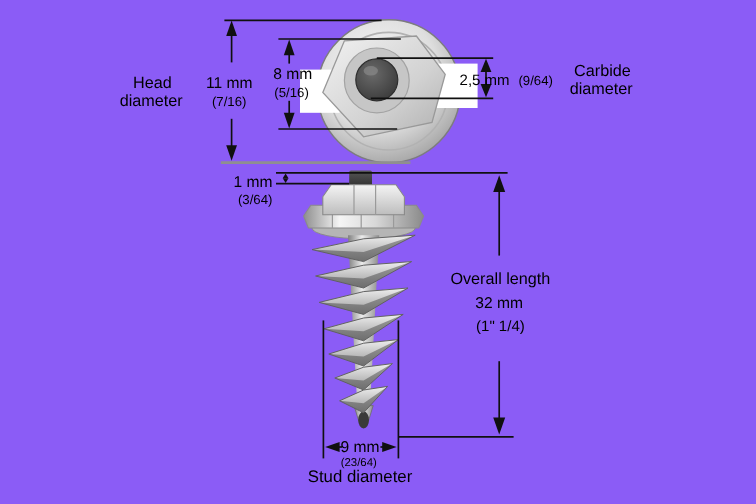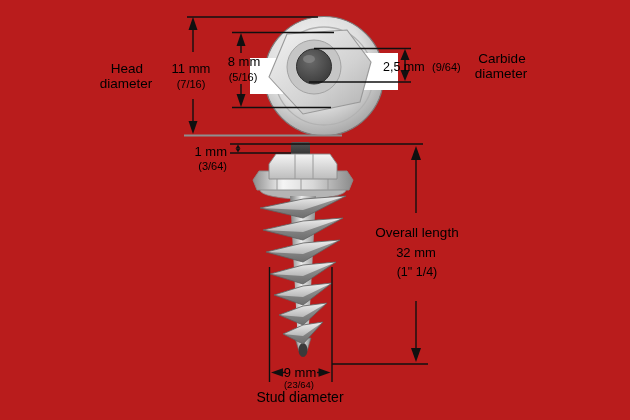--- a/index.html
+++ b/index.html
@@ -1,16 +1,16 @@
 <!DOCTYPE html>
 <html><head>
 <meta charset="utf-8">
 <style>
   html,body{margin:0;padding:0;background:#ffffff;}
-  .stage{position:relative;width:630px;height:420px;background:#b91c1c;overflow:hidden;
+  .stage{position:relative;width:630px;height:420px;background:#8b5cf6;overflow:hidden;
          font-family:"Liberation Sans", sans-serif;}
   svg text{font-family:"Liberation Sans", sans-serif;fill:#000;}
   .t14{font-size:14px}
   .t135{font-size:13.5px}
   .t13{font-size:13px}
   .t125{font-size:12.5px}
   .t11{font-size:11px}
   .t95{font-size:9.5px}
   .dim{stroke:#101010;stroke-width:1.4;fill:none}
   .dimfill{fill:#101010;stroke:none}

